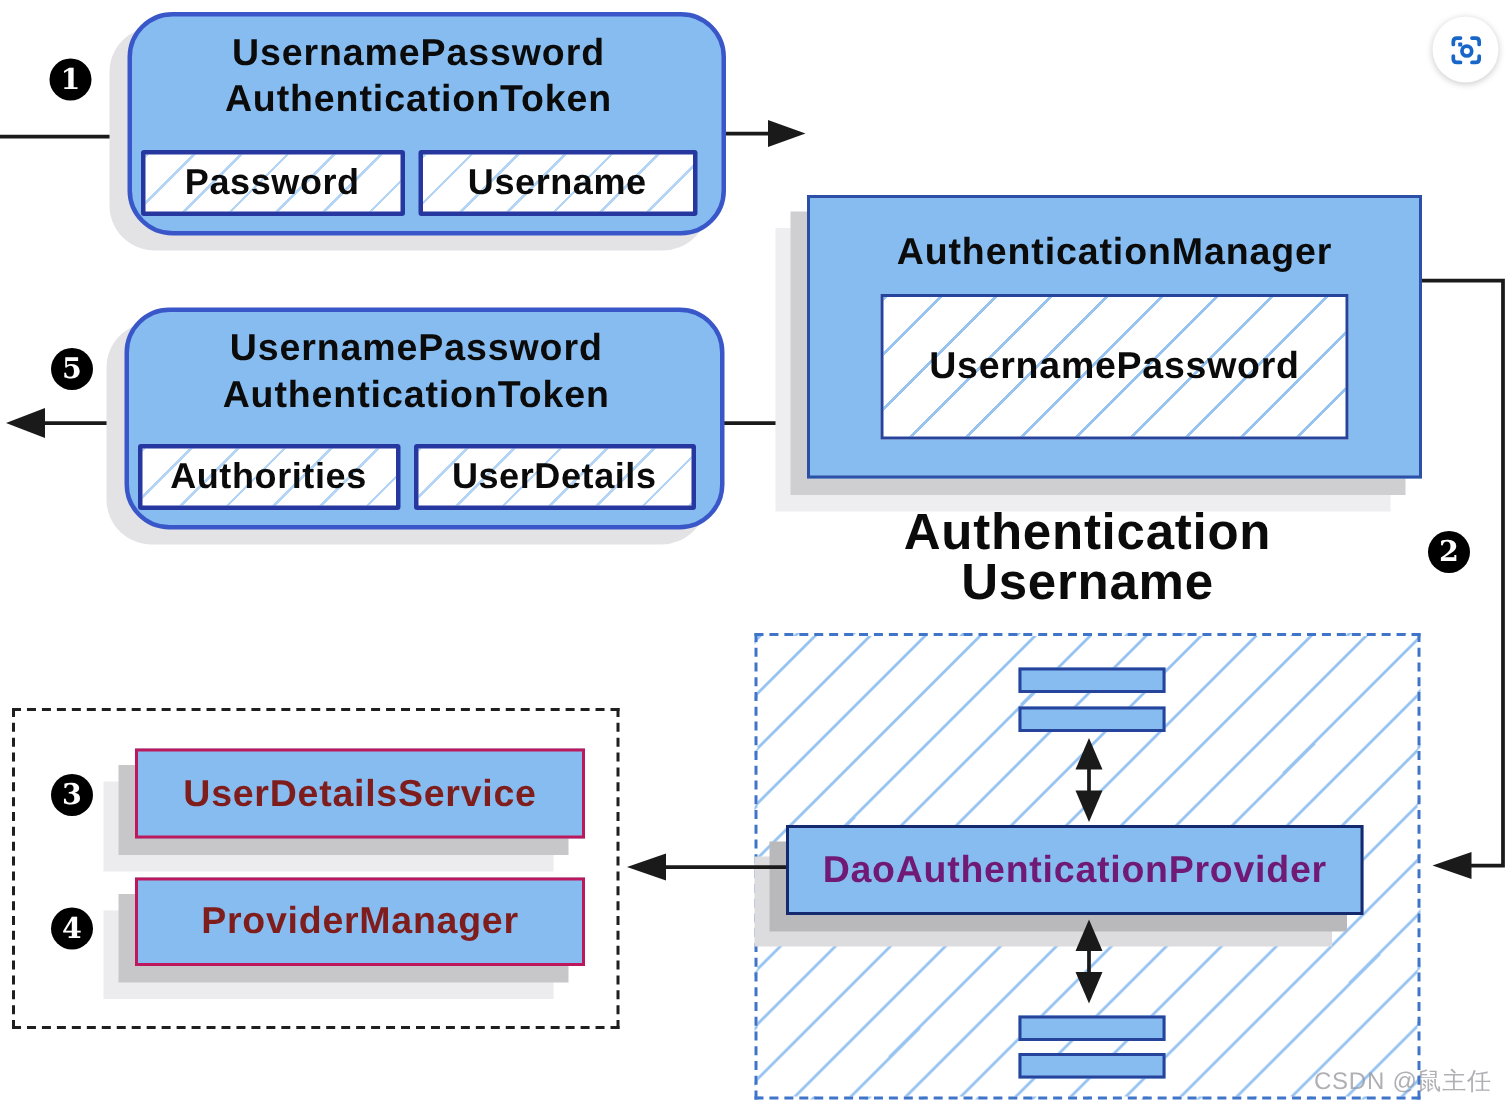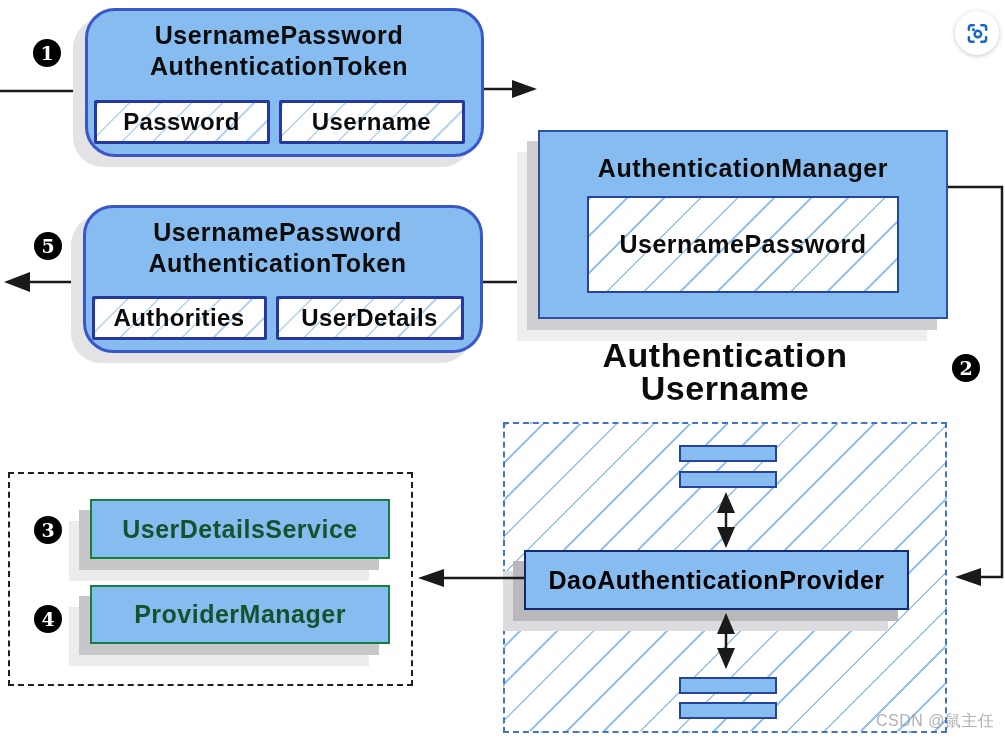--- a/index.html
+++ b/index.html
@@ -58,32 +58,32 @@
   }
   .provbar{
     position:absolute;width:98px;height:17px;box-sizing:border-box;
     background:#87BCF0;border:2px solid #27449C;
   }
   .daobox{
     position:absolute;left:19px;top:126px;width:385px;height:60px;z-index:2;
     box-sizing:border-box;background:#87BCF0;border:2px solid #152A6E;
     box-shadow:-11px 11px 0 0 #b9b9bc, -21px 21px 0 0 #dcdcdf;
     display:flex;align-items:center;justify-content:center;
-    font-size:25px;font-weight:bold;color:#000000;letter-spacing:.5px;
+    font-size:25px;font-weight:bold;color:#701a75;letter-spacing:.5px;
   }
 
   .services{
     position:absolute;left:8px;top:472px;width:405px;height:214px;z-index:1;
     box-sizing:border-box;border:2px dashed #1F1F1F;background:#ffffff;
   }
   .svcbox{
     position:absolute;left:80px;width:300px;height:60px;box-sizing:border-box;
-    background:#87BCF0;border:2px solid #15803d;
+    background:#87BCF0;border:2px solid #be185d;
     display:flex;align-items:center;justify-content:center;
-    font-size:25px;font-weight:bold;color:#14532d;letter-spacing:.5px;
+    font-size:25px;font-weight:bold;color:#7f1d1d;letter-spacing:.5px;
   }
 
   .badge{
     position:absolute;z-index:5;width:28px;height:28px;border-radius:50%;
     background:#000;color:#fff;display:flex;align-items:center;justify-content:center;
     font-family:"DejaVu Serif",serif;font-size:19px;font-weight:bold;line-height:1;
   }
 
   .capture-btn{
     position:absolute;left:955px;top:11px;width:44px;height:44px;z-index:6;

